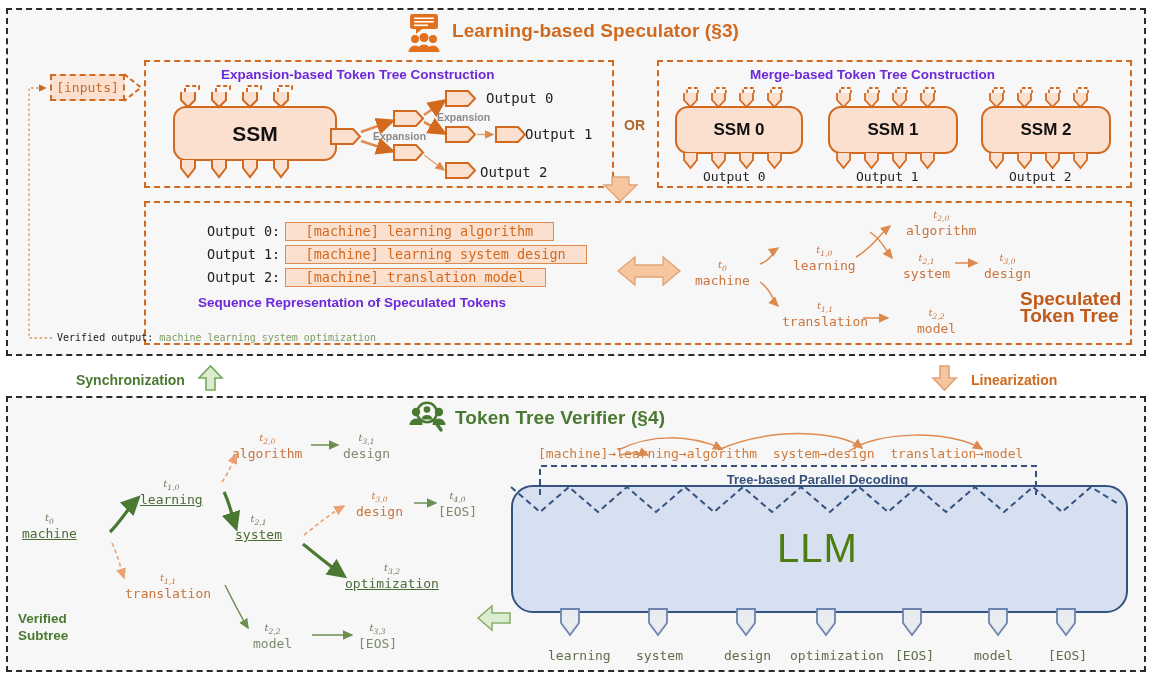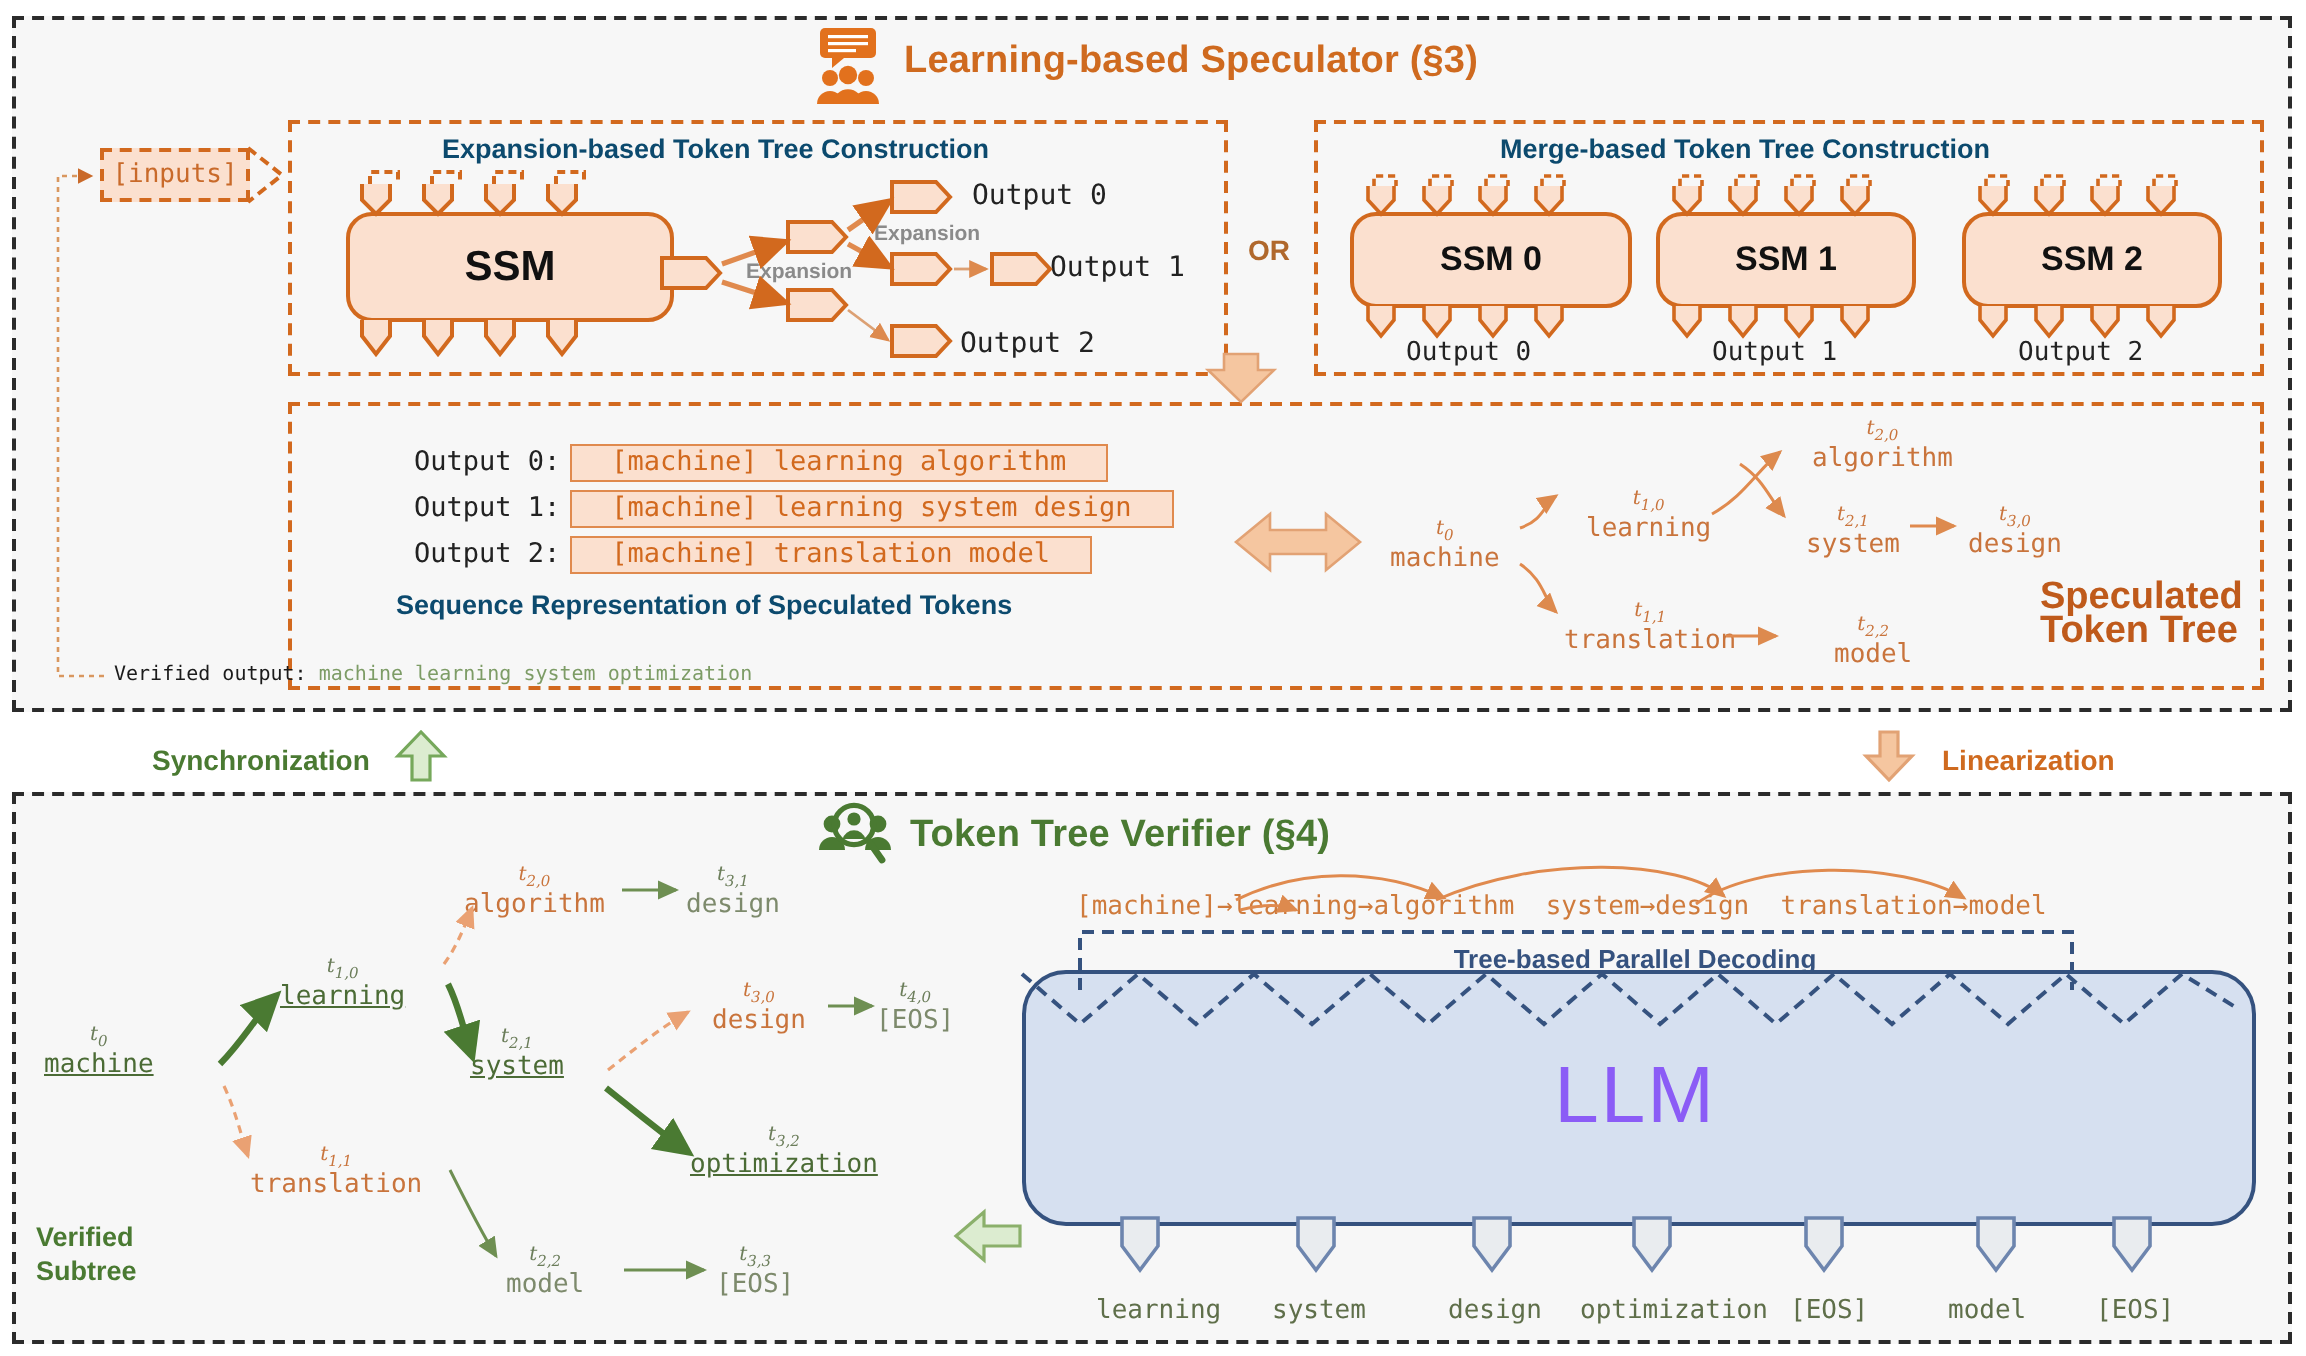--- a/index.html
+++ b/index.html
@@ -10,21 +10,21 @@
 
   
   .panel{position:absolute;background:#f7f7f7;box-sizing:border-box;}
   .panel-outer{border:2px dashed #2b2b2b;}
   .panel-sub{border:2px dashed #d2691e;background:#f7f7f7;box-sizing:border-box;position:absolute;}
 
   
   .mono{font-family:"DejaVu Sans Mono","Liberation Mono",monospace;}
   .hdr-title{font-size:19px;font-weight:bold;color:#cf6a1f;letter-spacing:.1px;}
   .hdr-title-g{font-size:19px;font-weight:bold;color:#4a7a32;letter-spacing:.1px;}
-  .sub-ttl{font-size:13.5px;font-weight:bold;color:#0c4a6e;}
+  .sub-ttl{font-size:13.5px;font-weight:bold;color:#6d28d9;}
   .tok-or{color:#b0682c;font-size:14px;font-weight:bold;}
 
   .seqlabel{font-family:"DejaVu Sans Mono","Liberation Mono",monospace;font-size:13.5px;color:#222;}
   .seqbox{font-family:"DejaVu Sans Mono","Liberation Mono",monospace;font-size:13.5px;color:#d2691e;
           background:#fbe0cf;border:1px solid #e08a4e;padding:1px 20px;display:inline-block;line-height:15px;}
   .verified{font-family:"DejaVu Sans Mono","Liberation Mono",monospace;font-size:10px;color:#1b1b1b;}
   .verified .vtok{color:#7d9c66;}
 
   .node-t{font-family:"DejaVu Serif","Liberation Serif",serif;font-size:10px;font-style:italic;color:#c9743c;}
   .node-t .sub{font-size:7.5px;vertical-align:sub;font-style:italic;}
@@ -35,21 +35,21 @@
   .node-t-g{font-family:"DejaVu Serif","Liberation Serif",serif;font-size:10px;font-style:italic;color:#6b7d5a;}
   .node-t-g .sub{font-size:7.5px;vertical-align:sub;}
 
   .spec-ttl{font-size:19px;font-weight:bold;color:#bf5a1b;line-height:17px;}
   .ver-ttl{font-size:13.5px;font-weight:bold;color:#4a7a32;line-height:17px;}
   .syncl{font-size:14px;font-weight:bold;color:#4a7a32;}
   .linl{font-size:14px;font-weight:bold;color:#cf6a1f;}
 
   .lin-tok{font-family:"DejaVu Sans Mono","Liberation Mono",monospace;font-size:13px;color:#cf7b3c;}
   .tpd{font-size:13px;font-weight:bold;color:#35527f;}
-  .llm-txt{font-family:"Liberation Sans",sans-serif;font-size:40px;color:#8b5cf6;letter-spacing:1px;}
+  .llm-txt{font-family:"Liberation Sans",sans-serif;font-size:40px;color:#4d7c0f;letter-spacing:1px;}
   .out-tok{font-family:"DejaVu Sans Mono","Liberation Mono",monospace;font-size:13px;color:#5f6f4a;}
 
   
   .ssm{position:absolute;box-sizing:border-box;background:#fbe0cf;border:2.5px solid #d2691e;border-radius:13px;
        display:flex;align-items:center;justify-content:center;}
   .ssm-label{font-family:"Liberation Sans",sans-serif;font-weight:600;font-size:21px;color:#111;}
   .ssm-label.small{font-size:17px;}
 
   .inputs-box{position:absolute;background:#fbe0cf;border:2px dashed #d2691e;box-sizing:border-box;
               display:flex;align-items:center;justify-content:center;}
@@ -89,21 +89,21 @@
   <div class="abs sub-ttl" style="left:221px;top:67px;">Expansion-based Token Tree Construction</div>
 
   <div class="ssm" style="left:173px;top:106px;width:164px;height:55px;">
     <span class="ssm-label">SSM</span>
   </div>
 
   <div class="panel-sub" style="left:657px;top:60px;width:475px;height:128px;"></div>
   <div class="abs sub-ttl" style="left:750px;top:67px;">Merge-based Token Tree Construction</div>
   <div class="abs tok-or" style="left:624px;top:117px;">OR</div>
 
-  <div class="ssm" style="left:675px;top:106px;width:141px;height:48px;">
+  <div class="ssm" style="left:675px;top:106px;width:128px;height:48px;">
     <span class="ssm-label small">SSM 0</span>
   </div>
   <div class="ssm" style="left:828px;top:106px;width:130px;height:48px;">
     <span class="ssm-label small">SSM 1</span>
   </div>
   <div class="ssm" style="left:981px;top:106px;width:130px;height:48px;">
     <span class="ssm-label small">SSM 2</span>
   </div>
   <div class="abs mono" style="left:703px;top:169px;font-size:13px;color:#222;">Output 0</div>
   <div class="abs mono" style="left:856px;top:169px;font-size:13px;color:#222;">Output 1</div>

